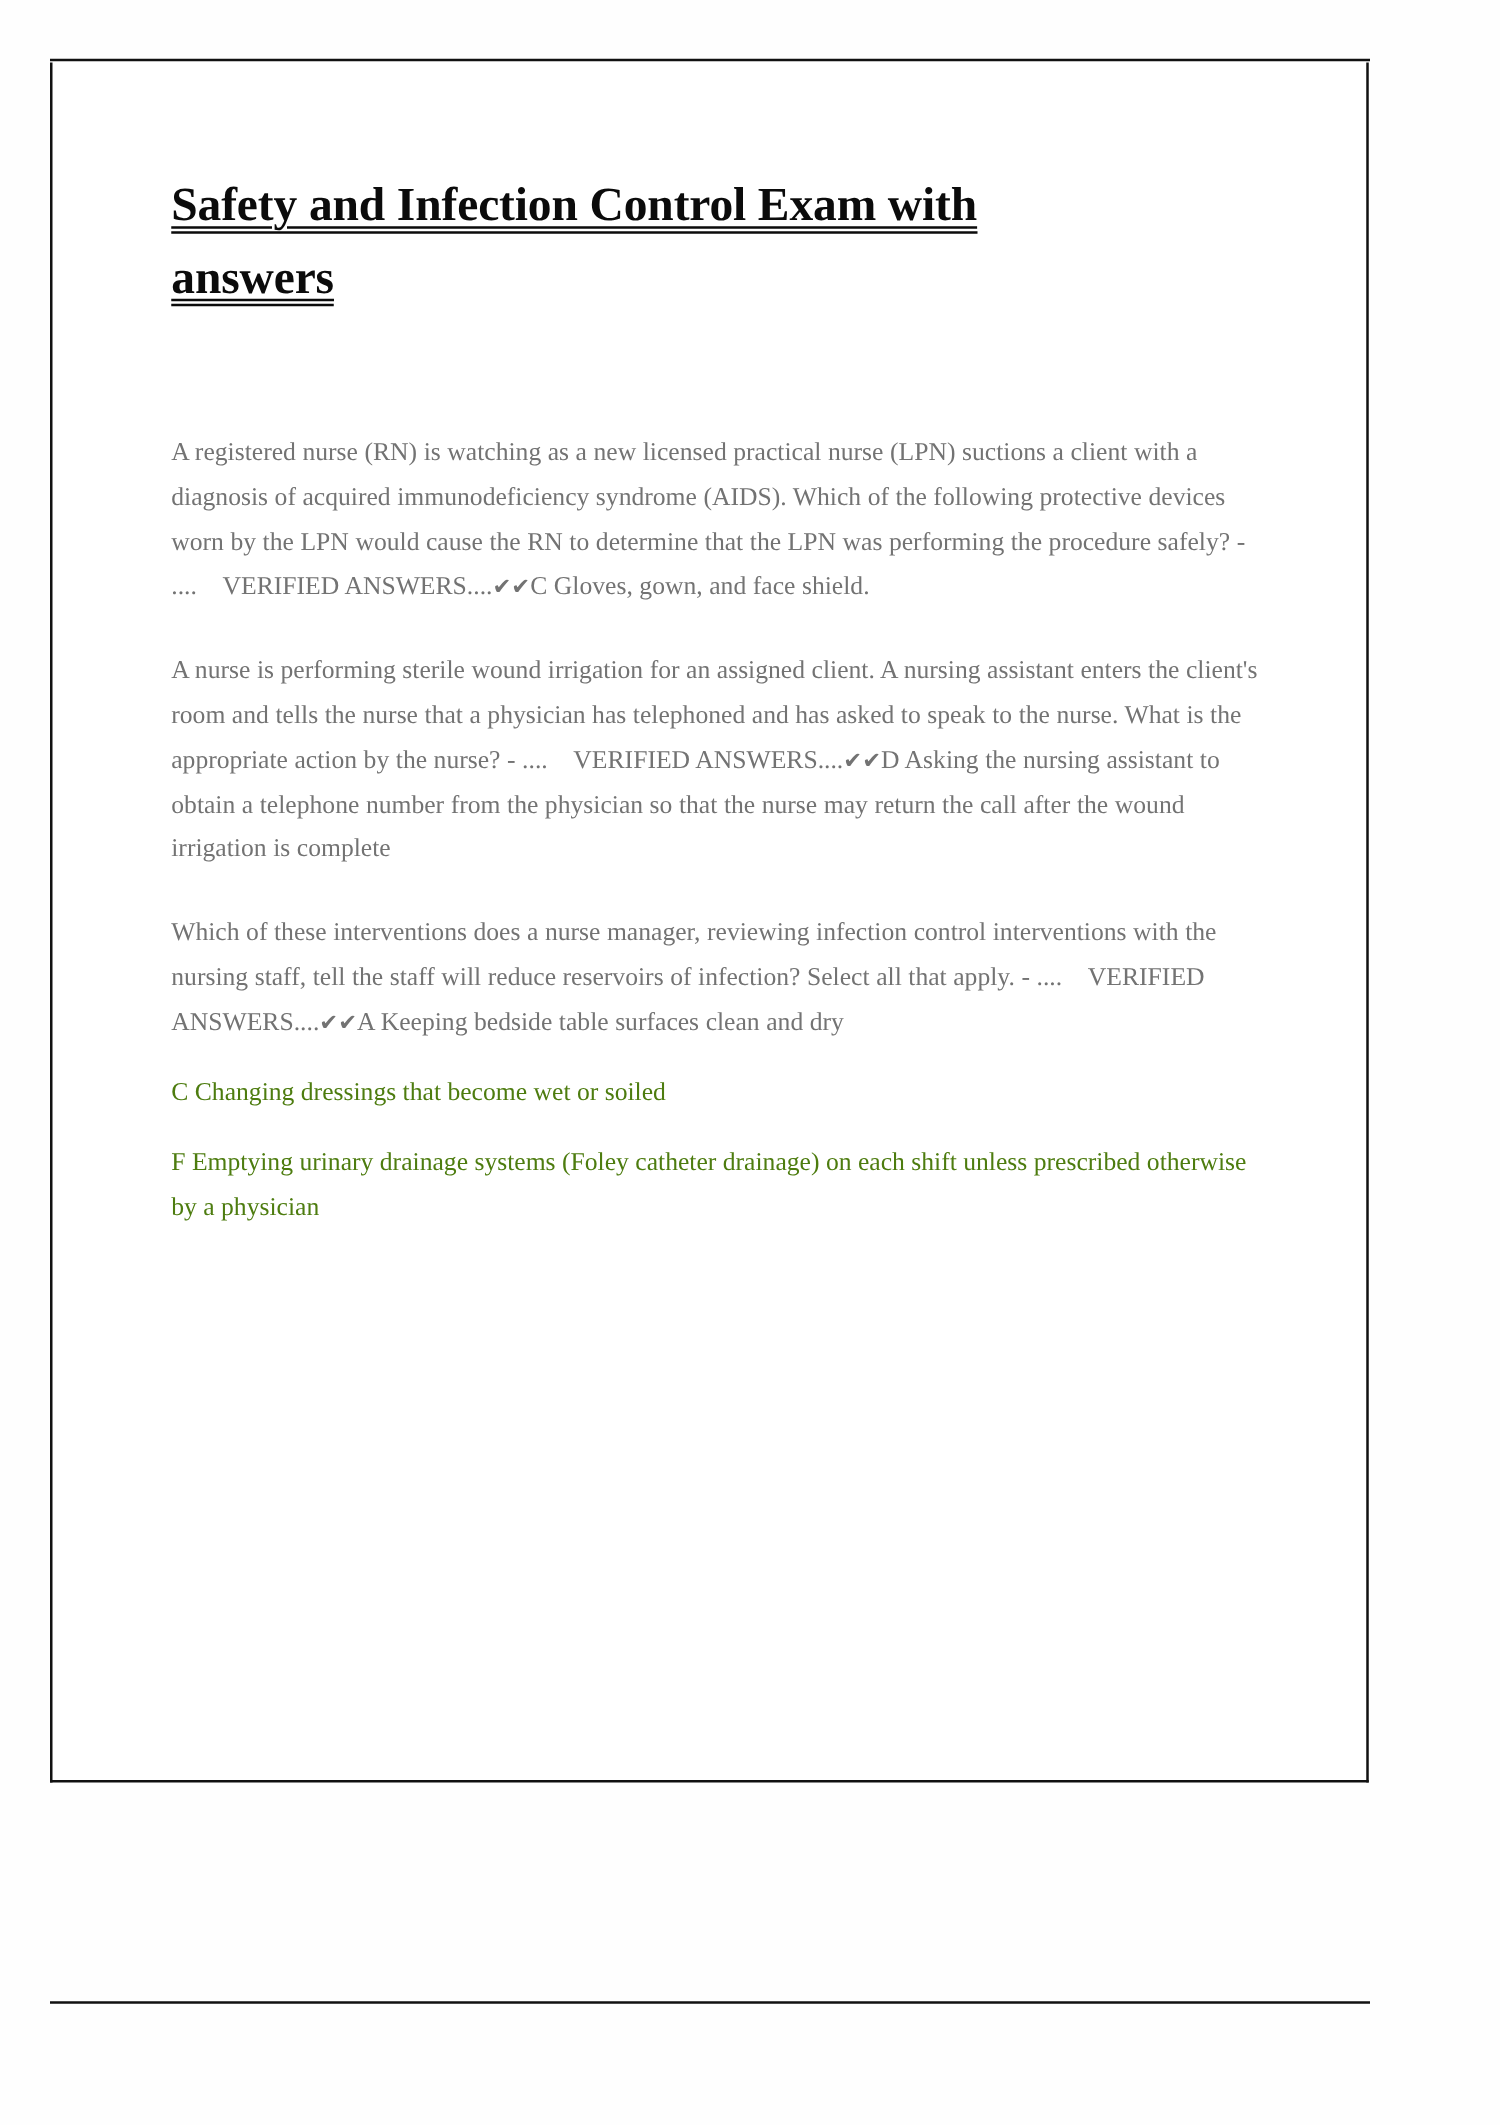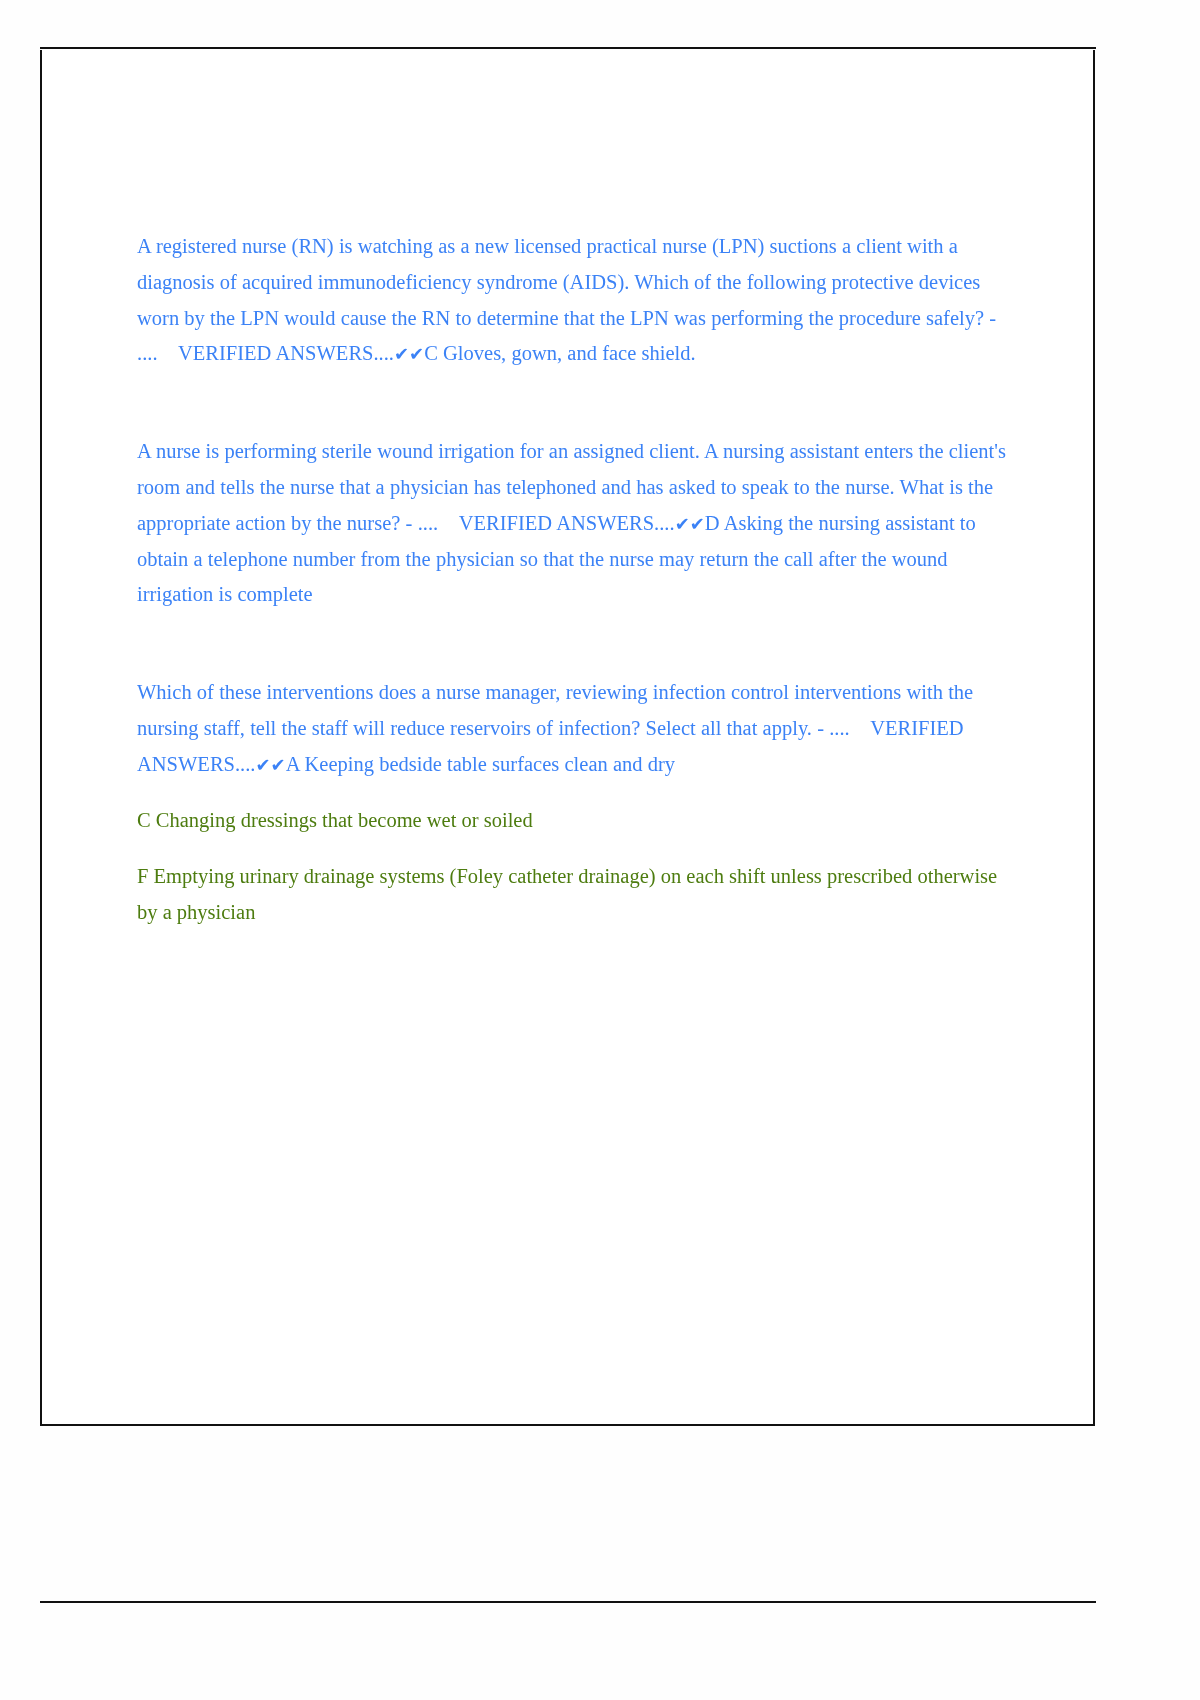--- a/index.html
+++ b/index.html
@@ -80,28 +80,28 @@
     -webkit-box-decoration-break: clone;
     text-decoration: underline;
     text-decoration-thickness: 2px;
     text-underline-offset: 5px;
   }
 
   
   .qa-block {
     font-size: 20.5px;
     line-height: 35.8px;
-    color: #3b82f6;
+    color: #737373;
     margin-top: 0;
     text-align: left;
     word-spacing: 0.1px;
   }
 
   .qa-block.first { margin-top: 94px; }
-  .qa-block.gap    { margin-top: 62px; }
+  .qa-block.gap    { margin-top: 31px; }
 
   .opt-line {
     font-size: 20.5px;
     line-height: 35.8px;
     color: #4d7c0f;
     margin-top: 14px;
   }
 
   .answers-label { white-space: pre; }
 
@@ -115,20 +115,21 @@
 </head>
 <body>
 
 <div class="page-canvas">
 
   <div class="top-rule"></div>
 
   <div class="doc-frame">
     <div class="doc-inner">
 
+      <h1 class="doc-title"><span class="title-text">Safety and Infection Control Exam with answers</span></h1>
 
       <p class="qa-block first"><span>A registered nurse (RN) is watching as a new licensed practical nurse (LPN) suctions a client with a diagnosis of acquired immunodeficiency syndrome (AIDS). Which of the following protective devices worn by the LPN would cause the RN to determine that the LPN was performing the procedure safely? - ....</span><span class="answers-label">    </span><span>VERIFIED ANSWERS....</span><span class="check">✔✔</span><span>C Gloves, gown, and face shield.</span></p>
 
       <p class="qa-block gap"><span>A nurse is performing sterile wound irrigation for an assigned client. A nursing assistant enters the client's room and tells the nurse that a physician has telephoned and has asked to speak to the nurse. What is the appropriate action by the nurse? - ....</span><span class="answers-label">    </span><span>VERIFIED ANSWERS....</span><span class="check">✔✔</span><span>D Asking the nursing assistant to obtain a telephone number from the physician so that the nurse may return the call after the wound irrigation is complete</span></p>
 
       <p class="qa-block gap"><span>Which of these interventions does a nurse manager, reviewing infection control interventions with the nursing staff, tell the staff will reduce reservoirs of infection? Select all that apply. - ....</span><span class="answers-label">    </span><span>VERIFIED ANSWERS....</span><span class="check">✔✔</span><span>A Keeping bedside table surfaces clean and dry</span></p>
 
       <p class="opt-line">C Changing dressings that become wet or soiled</p>
 
 

